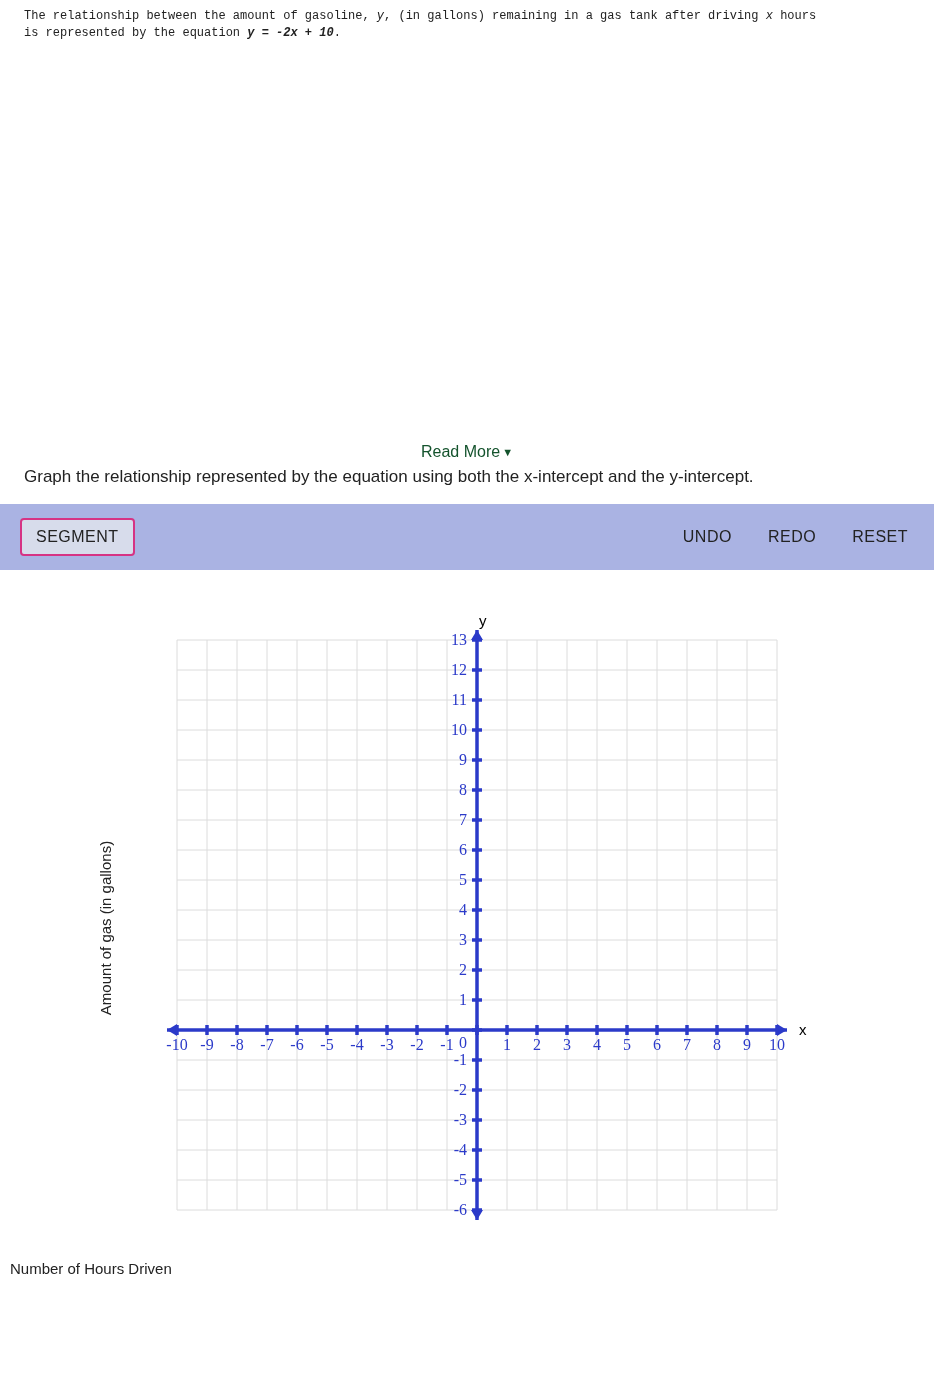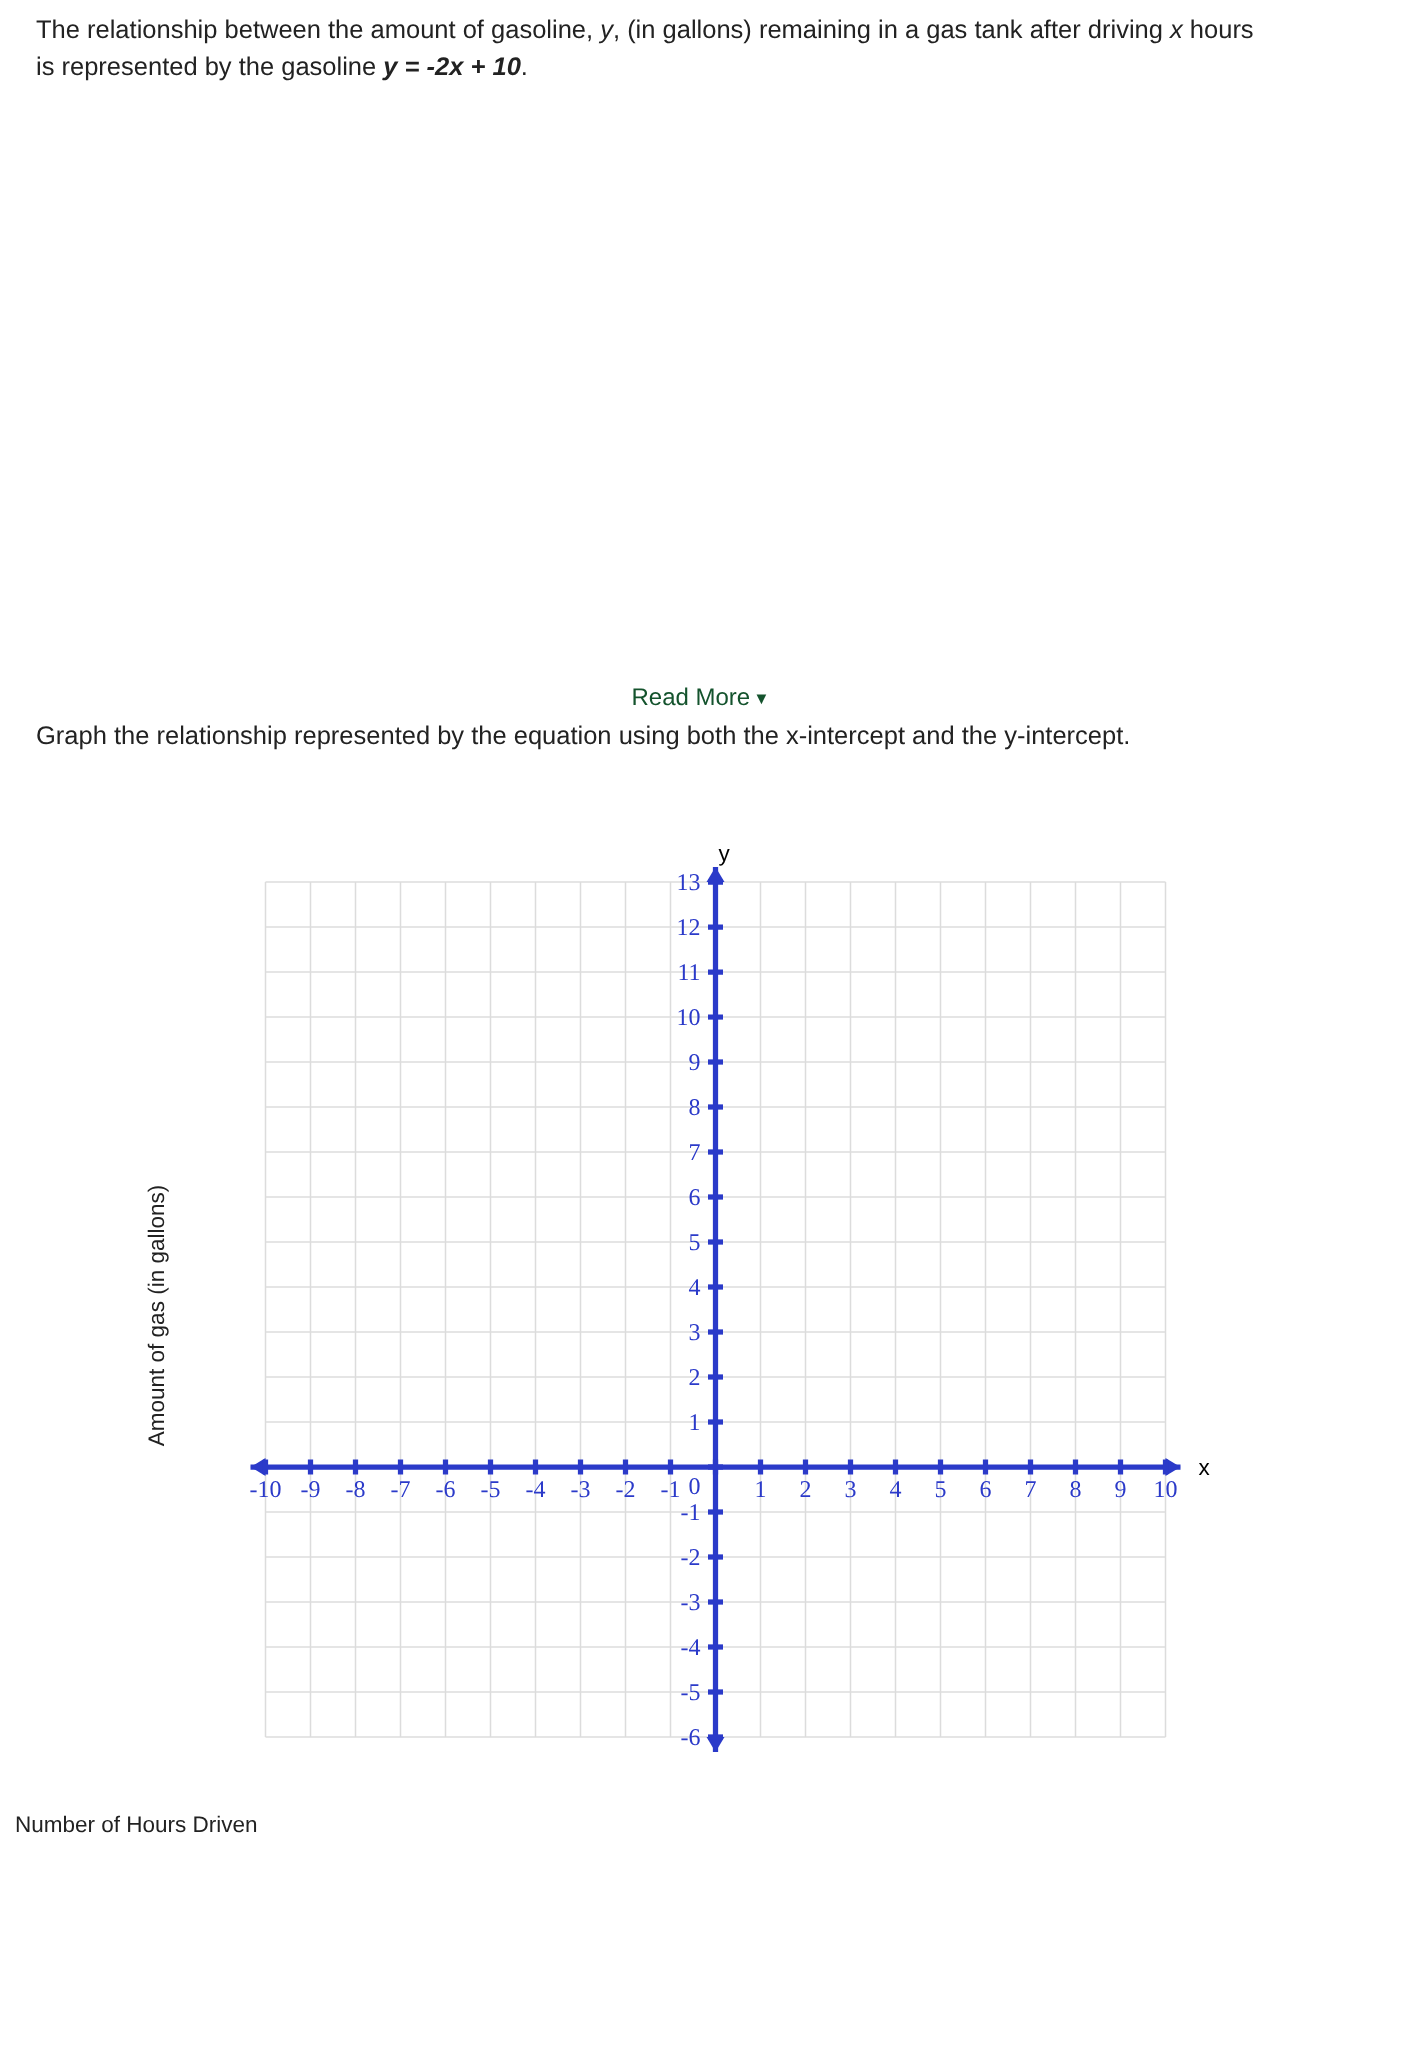--- a/index.html
+++ b/index.html
@@ -1,18 +1,18 @@
 <!DOCTYPE html>
 <html><head>
 <meta charset="utf-8">
 <style>
   * { box-sizing: border-box; margin: 0; padding: 0; }
   html, body { width: 934px; font-family: Arial, Helvetica, sans-serif; background: #fff; color: #222; }
   .page { padding: 8px 24px 0 24px; }
-  .prompt { font-size: 17px; line-height: 1.45; }
+  .prompt { font-size: 12px; line-height: 1.45; font-family: Liberation Mono, monospace; }
   .prompt em { font-style: italic; }
   .prompt .eq { font-style: italic; font-weight: bold; }
   .gap { height: 400px; }
   .read-more-row { text-align: center; font-size: 16px; margin-bottom: 6px; }
   .read-more-link { color: #14532d; cursor: pointer; display: inline-flex; align-items: center; gap: 2px; }
   .tri { font-size: 11px; }
   .instruction { font-size: 17px; margin-bottom: 16px; }
   .tool-area { border-top: 1px solid #fff; }
   .toolbar {
     background: #aab3e3;
@@ -65,36 +65,43 @@
   .axis line { stroke: #2b3ac9; stroke-width: 3.5; }
   .tick text { font-family: "Times New Roman", Times, serif; font-size: 16px; fill: #2b3ac9; }
   .axis-label { font-family: Arial, sans-serif; font-size: 15px; fill: #000; }
 </style>
 </head>
 <body>
 
 <div class="page">
   <p class="prompt">
     <span>The relationship between the amount of gasoline, </span><em>y</em><span>, (in gallons) remaining in a gas tank after driving </span><em>x</em><span> hours</span><br>
-    <span>is represented by the gasoline  </span><span class="eq">y = -2x + 10</span><span>.</span>
+    <span>is represented by the equation  </span><span class="eq">y = -2x + 10</span><span>.</span>
   </p>
 
   <div class="gap"></div>
 
   <div class="read-more-row">
     <span class="read-more-link">
       <span>Read More</span>
       <span class="tri">▼</span>
     </span>
   </div>
 
   <p class="instruction">Graph the relationship represented by the equation using both the x-intercept and the y-intercept.</p>
 </div>
 
 <div class="tool-area">
+  <div class="toolbar">
+    <button class="segment-btn">SEGMENT</button>
+    <div class="spacer"></div>
+    <button class="tbtn">UNDO</button>
+    <button class="tbtn">REDO</button>
+    <button class="tbtn">RESET</button>
+  </div>
 
   <div class="chart-wrap">
     <div class="ylabel-outer">Amount of gas (in gallons)</div>
 
     <svg id="graph-svg" width="700" height="640">
       <g id="grid" class="grid">
           <line x1="60" y1="30" x2="60" y2="600"></line>
           <line x1="90" y1="30" x2="90" y2="600"></line>
           <line x1="120" y1="30" x2="120" y2="600"></line>
           <line x1="150" y1="30" x2="150" y2="600"></line>

